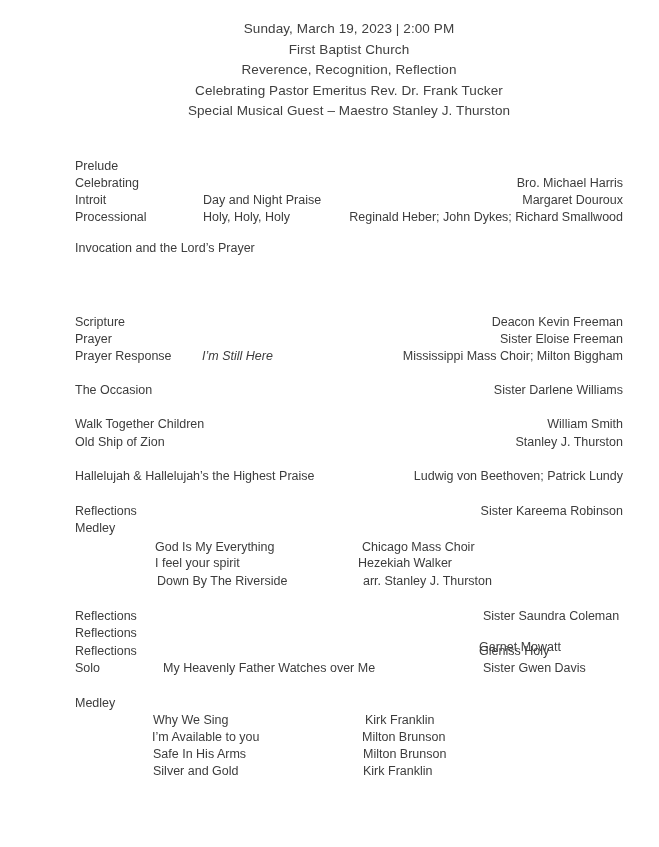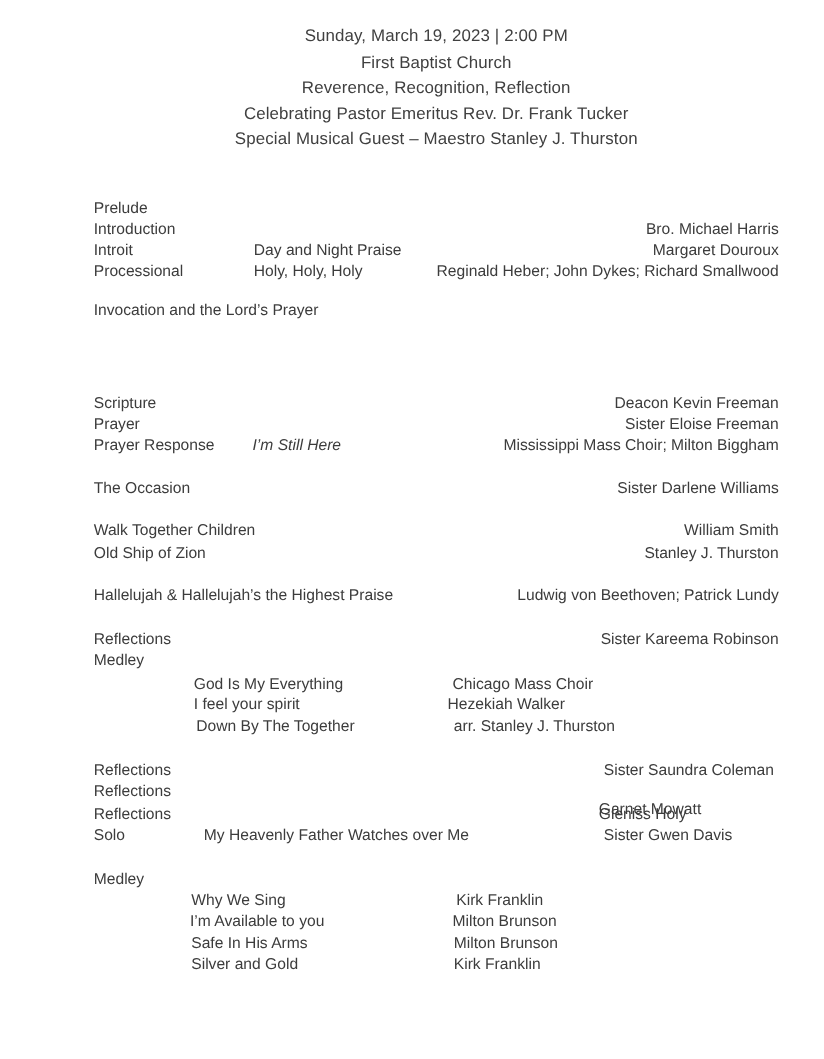--- a/index.html
+++ b/index.html
@@ -45,21 +45,21 @@
       <div class="header-line">First Baptist Church</div>
       <div class="header-line">Reverence, Recognition, Reflection</div>
       <div class="header-line">Celebrating Pastor Emeritus Rev. Dr. Frank Tucker</div>
       <div class="header-line">Special Musical Guest – Maestro Stanley J. Thurston</div>
     </div>
   <div class="program">
       <div class="row" style="top: 158px;">
         <span class="cell" style="left: 0px;">Prelude</span>
       </div>
       <div class="row" style="top: 175px;">
-        <span class="cell" style="left: 0px;">Introduction</span>
+        <span class="cell" style="left: 0px;">Celebrating</span>
         <span class="cell right">Bro. Michael Harris</span>
       </div>
       <div class="row" style="top: 192px;">
         <span class="cell" style="left: 0px;">Introit</span>
         <span class="cell" style="left: 128px;">Day and Night Praise</span>
         <span class="cell right">Margaret Douroux</span>
       </div>
       <div class="row" style="top: 209px;">
         <span class="cell" style="left: 0px;">Processional</span>
         <span class="cell" style="left: 128px;">Holy, Holy, Holy</span>
@@ -106,21 +106,21 @@
       </div>
       <div class="row" style="top: 539px;">
         <span class="cell" style="left: 80px;">God Is My Everything</span>
         <span class="cell" style="left: 287px;">Chicago Mass Choir</span>
       </div>
       <div class="row" style="top: 555px;">
         <span class="cell" style="left: 80px;">I feel your spirit</span>
         <span class="cell" style="left: 283px;">Hezekiah Walker</span>
       </div>
       <div class="row" style="top: 573px;">
-        <span class="cell" style="left: 82px;">Down By The Together</span>
+        <span class="cell" style="left: 82px;">Down By The Riverside</span>
         <span class="cell" style="left: 288px;">arr. Stanley J. Thurston</span>
       </div>
       <div class="row" style="top: 608px;">
         <span class="cell" style="left: 0px;">Reflections</span>
         <span class="cell" style="left: 408px;">Sister Saundra Coleman</span>
       </div>
       <div class="row" style="top: 625px;">
         <span class="cell" style="left: 0px;">Reflections</span>
         <span class="cell" style="left: 404px; margin-top: 14px;">Garnet Mowatt</span>
       </div>

